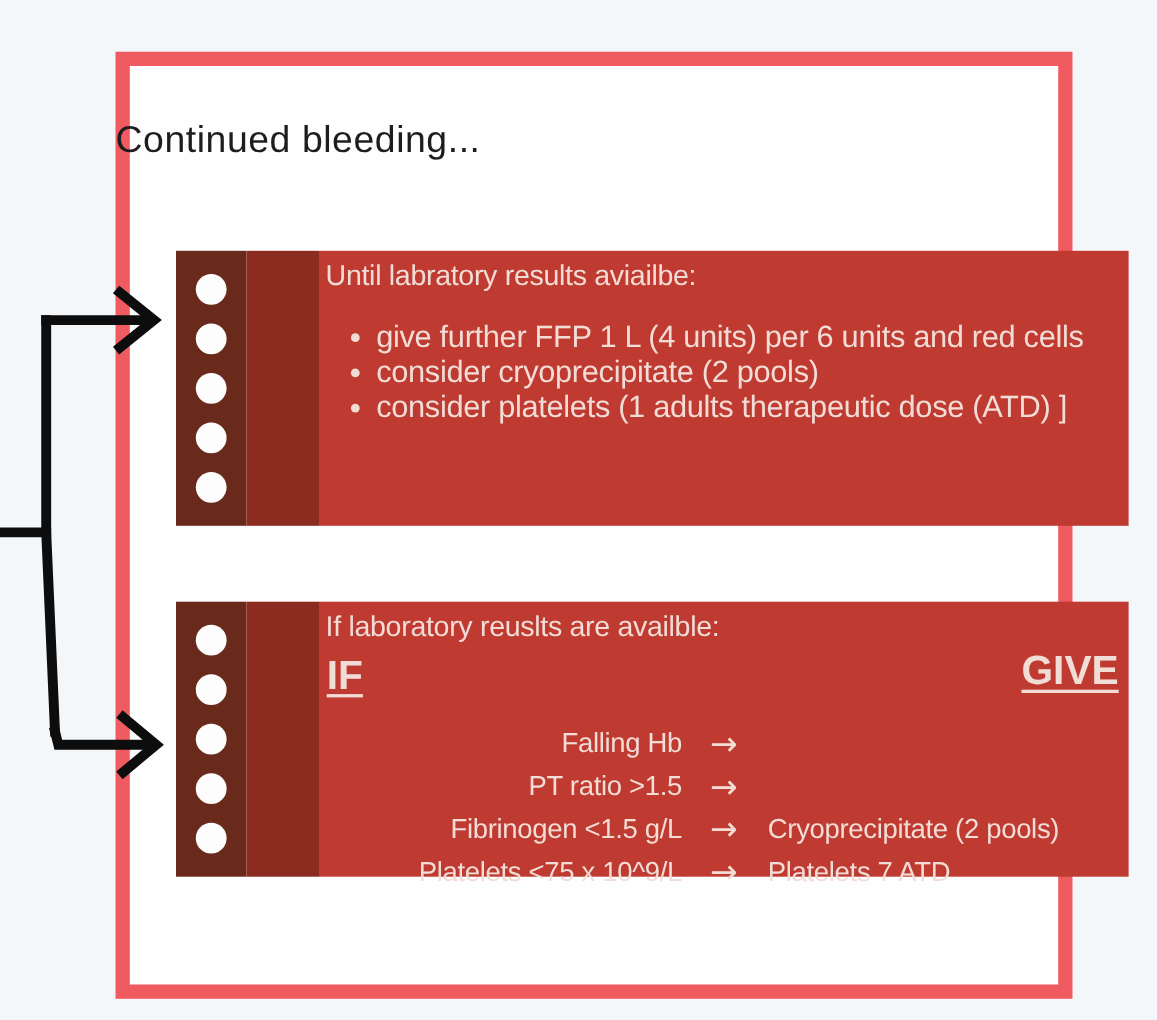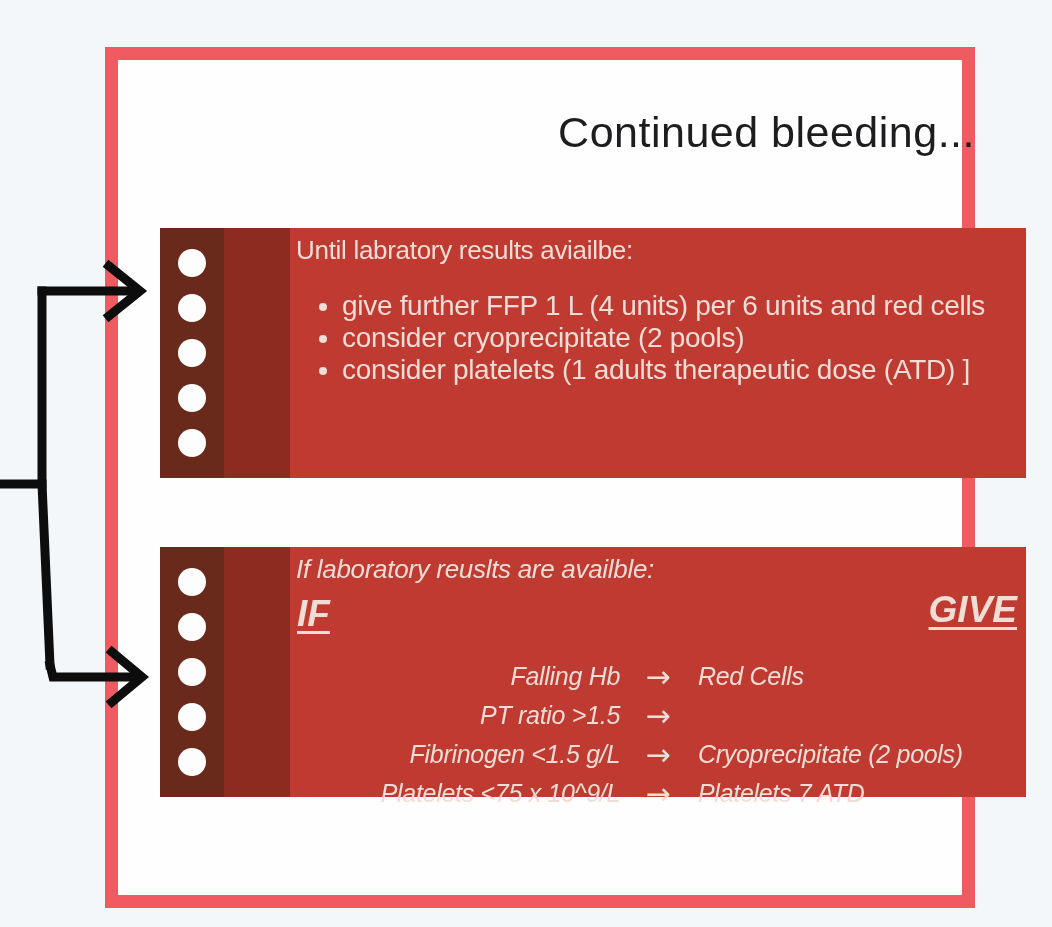--- a/index.html
+++ b/index.html
@@ -11,30 +11,30 @@
     overflow:hidden;
   }
   .frame {
     position:absolute; left:105px; top:47px;
     width:870px; height:861px;
     background:#fffefe;
     border:13px solid #ef5b60;
   }
   .title {
     position:absolute; left:105px; top:108px; width:870px;
-    text-align:right;
-    font-size:43px; letter-spacing:0.5px;
+    text-align:left;
+    font-size:34px; letter-spacing:0.5px;
     color:#1d1d1f;
   }
   .panel {
     position:absolute; left:160px; width:866px; height:250px;
     display:flex;
   }
   .panel-until { top:228px; }
-  .panel-if    { top:547px;font-style:italic; }
+  .panel-if    { top:547px; }
   .strip {
     width:64px; height:100%;
     background:#692a1c;
     display:flex; flex-direction:column;
     justify-content:space-between;
     align-items:center;
     padding:21px 0;
   }
   .hole {
     width:28px; height:28px; border-radius:50%;
@@ -128,21 +128,20 @@
   </div>
   <div class="band"></div>
   <div class="content">
     <div class="panel-header">If laboratory reuslts are availble:</div>
     <span class="if-label">IF</span>
     <span class="give-label">GIVE</span>
     <div class="cond-rows">
       <div class="cond-row">
         <span class="cond">Falling Hb</span>
         <span class="row-arrow">→</span>
-        <span class="res">Red Cells</span>
       </div>
       <div class="cond-row">
         <span class="cond">PT ratio &gt;1.5</span>
         <span class="row-arrow">→</span>
       </div>
       <div class="cond-row">
         <span class="cond">Fibrinogen &lt;1.5 g/L</span>
         <span class="row-arrow">→</span>
         <span class="res">Cryoprecipitate (2 pools)</span>
       </div>

